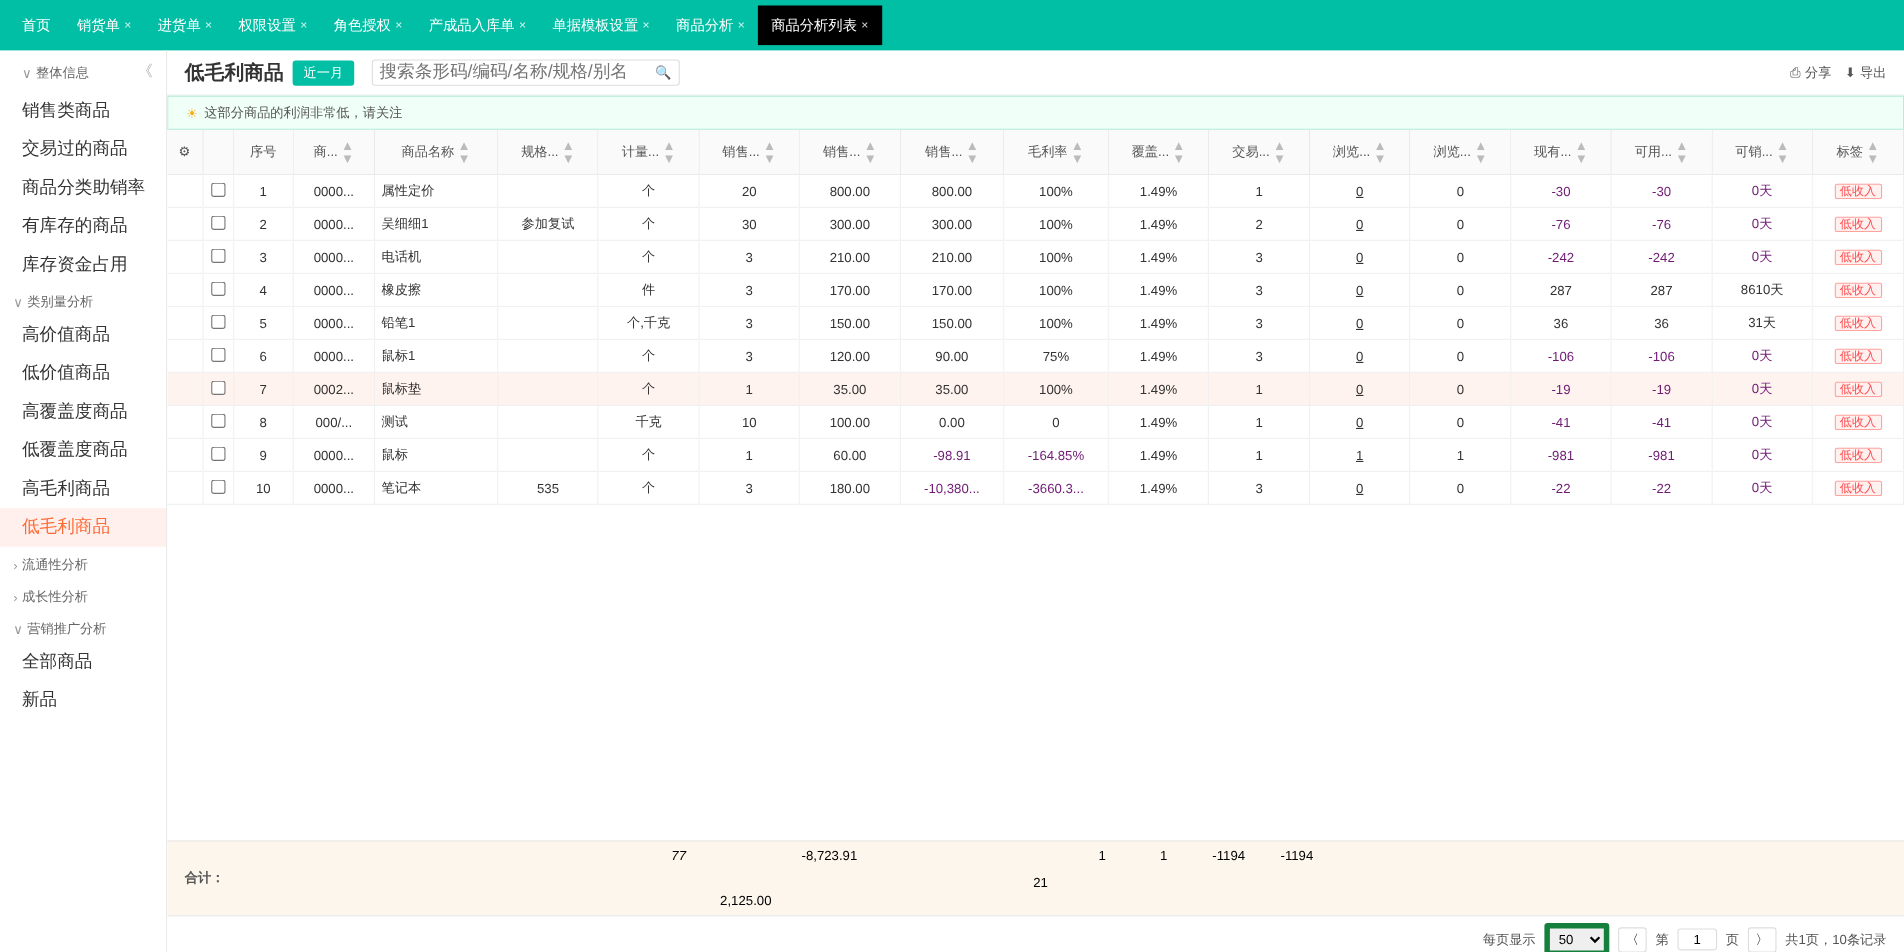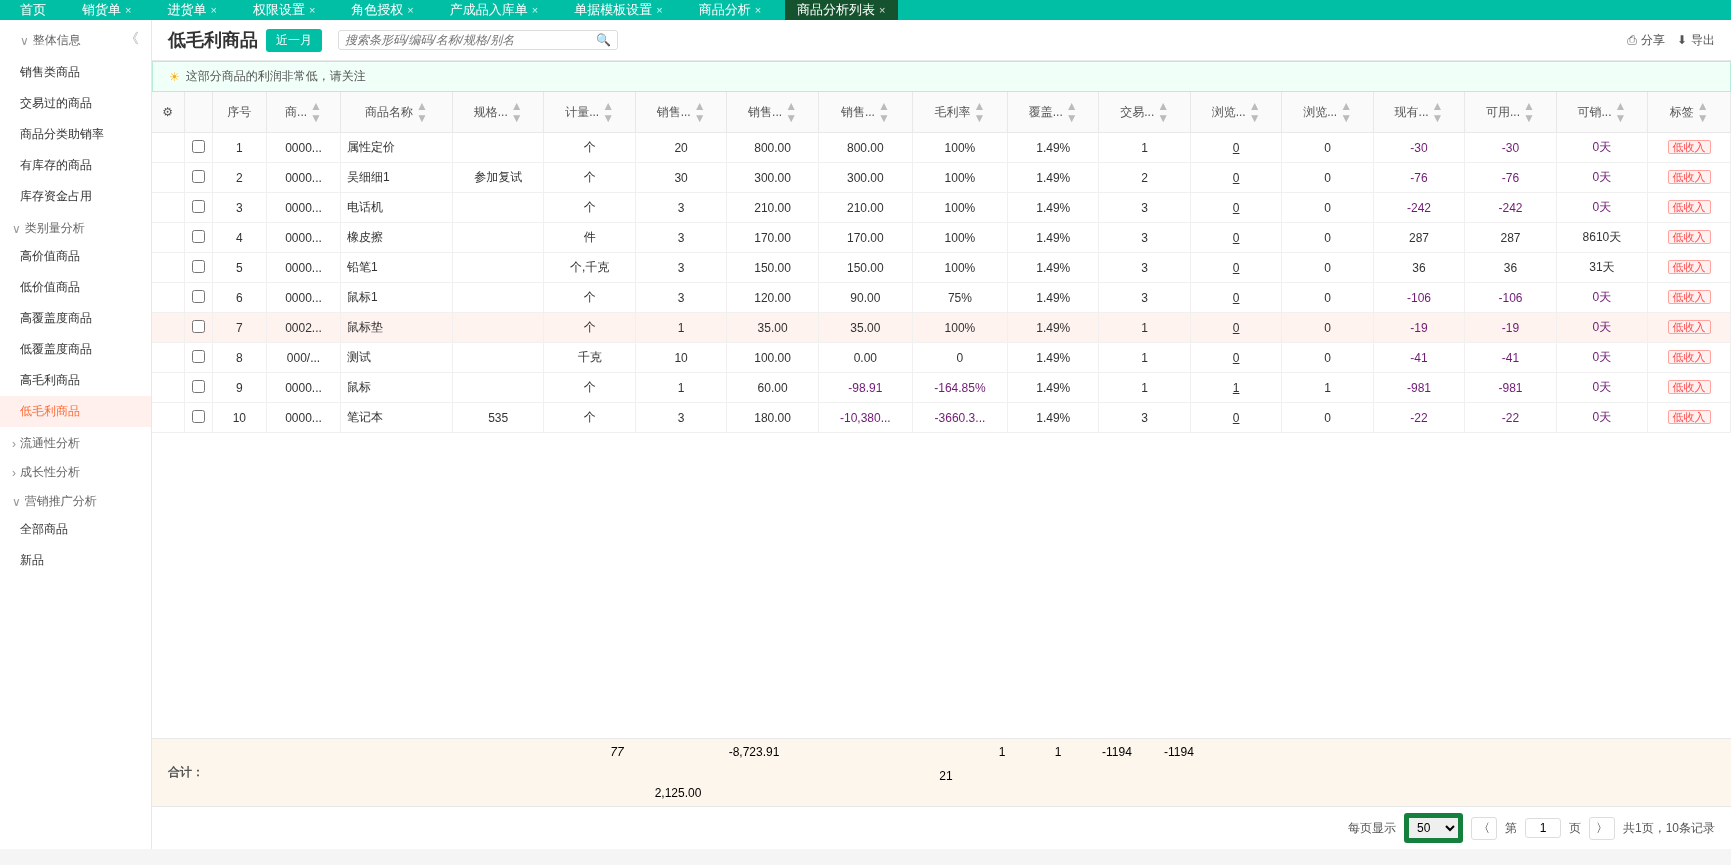--- a/index.html
+++ b/index.html
@@ -3,35 +3,35 @@
   <meta charset="utf-8">
   <style>
     * { box-sizing: border-box; margin: 0; padding: 0; font-family: 'Microsoft YaHei', SimHei, Arial, sans-serif; font-size: 12px; }
     body { background: #f5f5f5; overflow: hidden; }
 
     
     .top-nav {
       background: #00bfa5;
       display: flex;
       align-items: center;
-      height: 20px;
+      height: 46px;
       padding: 0 8px;
-      gap: 12px;
+      gap: 0;
     }
     .nav-item {
       color: #fff;
       padding: 0 12px;
       height: 36px;
       display: flex;
       align-items: center;
       cursor: pointer;
       font-size: 13px;
       white-space: nowrap;
     }
-    .nav-item.active { background: #14532d; }
+    .nav-item.active { background: #000000; }
     .nav-item .close-x { margin-left: 4px; font-size: 11px; opacity: 0.8; }
 
     
     .main-layout {
       display: flex;
       height: calc(100vh - 36px);
     }
 
     
     .sidebar {
@@ -47,21 +47,21 @@
       font-size: 12px;
       display: flex;
       align-items: center;
       cursor: pointer;
     }
     .sidebar-group-title .arrow { margin-right: 4px; color: #999; }
     .sidebar-item {
       padding: 7px 12px 7px 20px;
       color: #333;
       cursor: pointer;
-      font-size: 12px;
+      font-size: 16px;
     }
     .sidebar-item.active { background: #fff0ed; color: #ff6b35; }
 
     
     .content-area {
       flex: 1;
       display: flex;
       flex-direction: column;
       overflow: hidden;
       background: #fff;
@@ -95,24 +95,23 @@
       border: 1px solid #ddd;
       border-radius: 3px;
       padding: 2px 6px;
       margin-left: 8px;
       flex: 1;
       max-width: 280px;
     }
     .search-box input {
       border: none;
       outline: none;
-      font-size: 12px;
+      font-size: 16px;
       width: 100%;
       color: #ec4899;
-      font-style: italic;
     }
     .header-right {
       margin-left: auto;
       display: flex;
       gap: 12px;
     }
     .header-action-btn {
       display: flex;
       align-items: center;
       gap: 4px;

